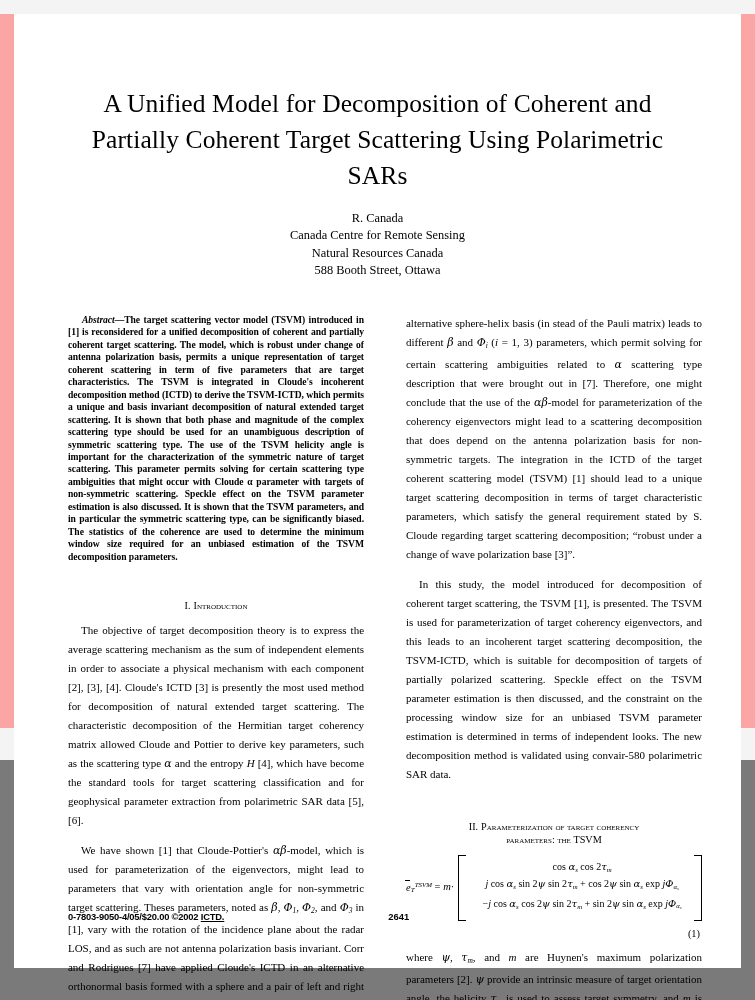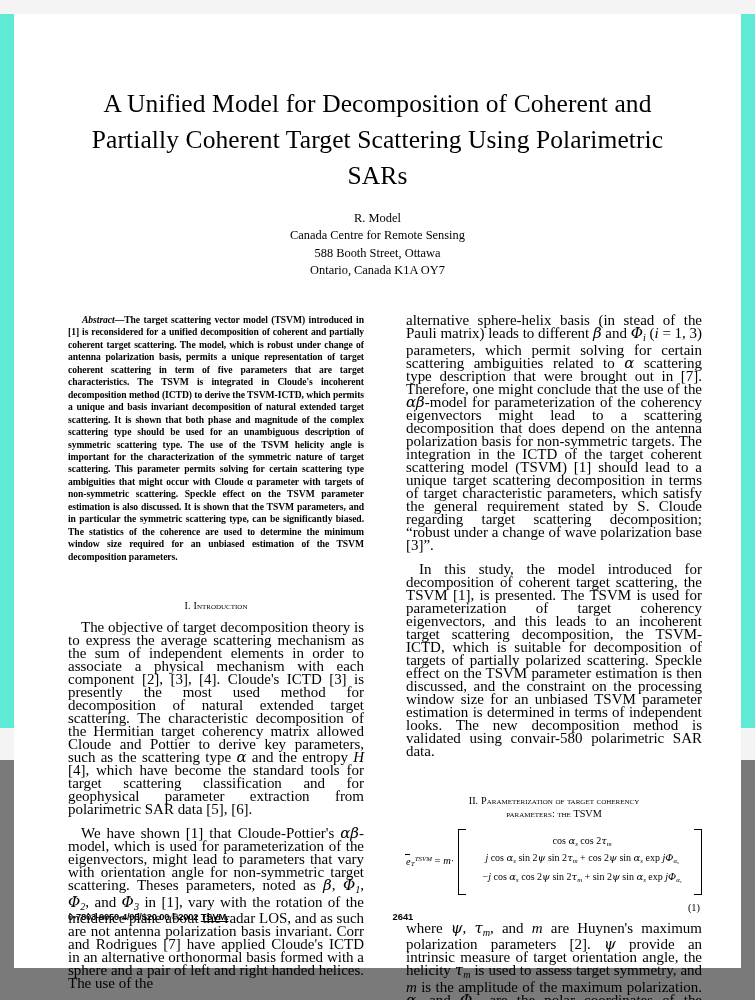--- a/index.html
+++ b/index.html
@@ -11,21 +11,21 @@
   body {
     width: 755px;
     height: 1000px;
     overflow: hidden;
     font-family: "Liberation Serif", "DejaVu Serif", serif;
   }
   #page {
     position: relative;
     width: 755px;
     height: 760px;
-    background: #5eead4;
+    background: #fca5a5;
     box-sizing: border-box;
   }
   .paper-edge-top {
     position: absolute;
     left: 0; top: 0; width: 755px; height: 14px;
     background: #f4f4f4;
   }
   .paper-edge-bottom {
     position: absolute;
     left: 0; bottom: 0; width: 755px; height: 32px;
@@ -99,22 +99,22 @@
     line-height: 13px;
     color: #000;
   }
   h2.section .sc {
     font-variant: small-caps;
   }
   h2.section .num { margin-right: 3px; }
 
   p.body {
     margin: 0 0 0 0;
-    font-size: 15px;
-    line-height: 13px;
+    font-size: 11px;
+    line-height: 19px;
     text-align: justify;
     text-indent: 13px;
     color: #000;
     letter-spacing: -0.02px;
   }
   p.body + p.body { margin-top: 11px; }
 
   .mi { font-style: italic; font-family: "Liberation Serif", serif; }
   .mg { font-style: italic; font-family: "DejaVu Serif", serif; }
   sub { font-size: 0.68em; vertical-align: -0.26em; font-style: italic; }
@@ -220,24 +220,24 @@
 
 <div id="page">
   <div class="paper-edge-top"></div>
   <div class="paper-edge-bottom"></div>
 
   <div class="sheet">
 
     <h1 class="title">A Unified Model for Decomposition of Coherent and Partially Coherent Target Scattering Using Polarimetric SARs</h1>
 
     <div class="authorblock">
-      <div>R. Model</div>
+      <div>R. Canada</div>
       <div>Canada Centre for Remote Sensing</div>
+      <div>Natural Resources Canada</div>
       <div>588 Booth Street, Ottawa</div>
-      <div>Ontario, Canada K1A OY7</div>
     </div>
 
     <div class="columns">
 
       <div class="col">
 
         <p class="abstract"><span class="ab-lead">Abstract—</span><span>The target scattering vector model (TSVM) introduced in [1] is reconsidered for a unified decomposition of coherent and partially coherent target scattering. The model, which is robust under change of antenna polarization basis, permits a unique representation of target coherent scattering in term of five parameters that are target characteristics. The TSVM is integrated in Cloude's incoherent decomposition method (ICTD) to derive the TSVM-ICTD, which permits a unique and basis invariant decomposition of natural extended target scattering. It is shown that both phase and magnitude of the complex scattering type should be used for an unambiguous description of symmetric scattering type. The use of the TSVM helicity angle is important for the characterization of the symmetric nature of target scattering. This parameter permits solving for certain scattering type ambiguities that might occur with Cloude α parameter with targets of non-symmetric scattering. Speckle effect on the TSVM parameter estimation is also discussed. It is shown that the TSVM parameters, and in particular the symmetric scattering type, can be significantly biased. The statistics of the coherence are used to determine the minimum window size required for an unbiased estimation of the TSVM decomposition parameters.</span></p>
 
         <h2 class="section"><span class="num">I.</span><span class="sc">Introduction</span></h2>
 
@@ -271,18 +271,18 @@
         </div>
 
         <div class="eq-number">(1)</div>
 
         <p class="body" style="text-indent:0"><span>where </span><span class="mg">ψ</span><span>, </span><span class="mg">τ</span><sub>m</sub><span>, and </span><span class="mi">m</span><span> are Huynen's maximum polarization parameters [2]. </span><span class="mg">ψ</span><span> provide an intrinsic measure of target orientation angle, the helicity </span><span class="mg">τ</span><sub>m</sub><span> is used to assess target symmetry, and </span><span class="mi">m</span><span> is the amplitude of the maximum polarization. </span><span class="mg">α</span><sub>s</sub><span> and </span><span class="mg">Φ</span><sub>α<sub>s</sub></sub><span> are the polar coordinates of the symmetric scattering type,</span></p>
 
       </div>
     </div>
 
     <div class="footer">
-      <div class="copyright"><span>0-7803-9050-4/05/$20.00 ©2002 </span><span class="ieee">TSVM.</span></div>
+      <div class="copyright"><span>0-7803-9050-4/05/$20.00 ©2002 </span><span class="ieee">ICTD.</span></div>
       <div class="pageno">2641</div>
     </div>
 
   </div>
 </div>
 
 </body></html>

